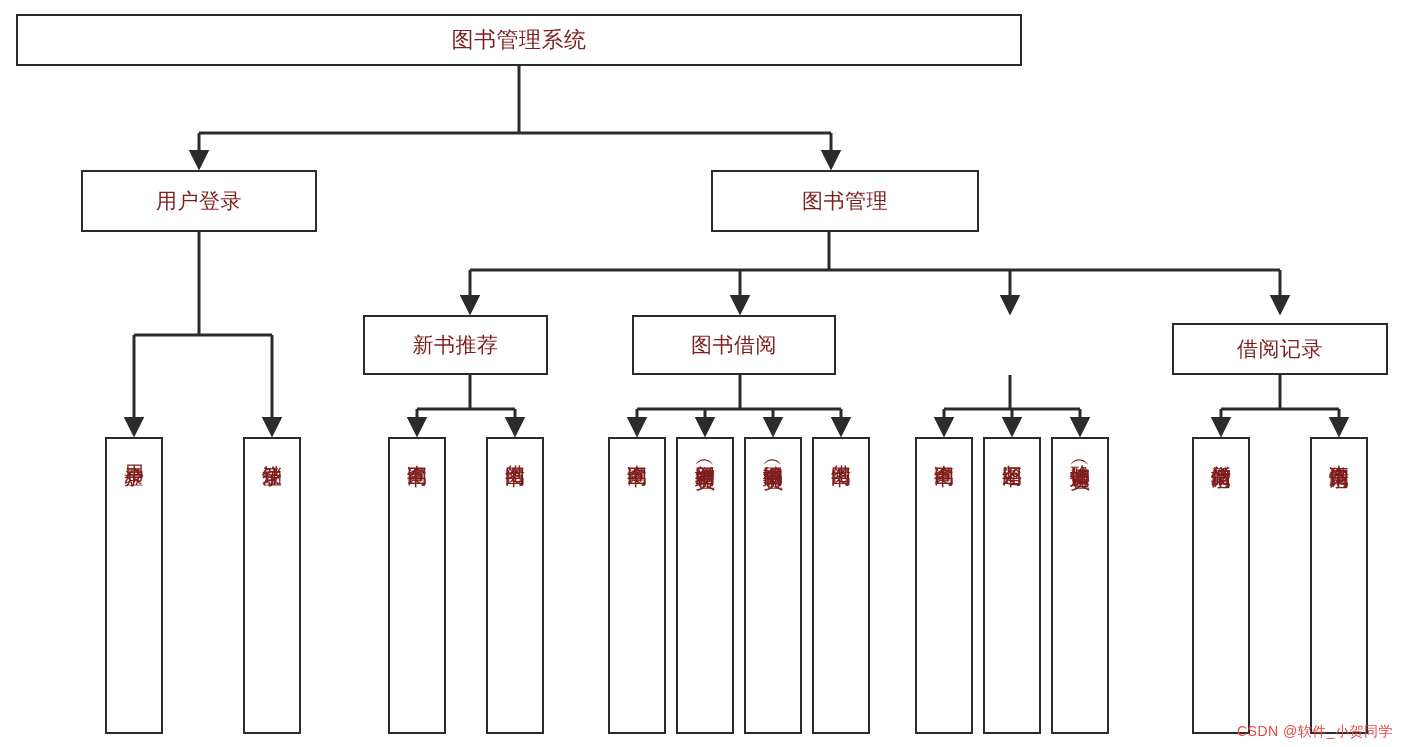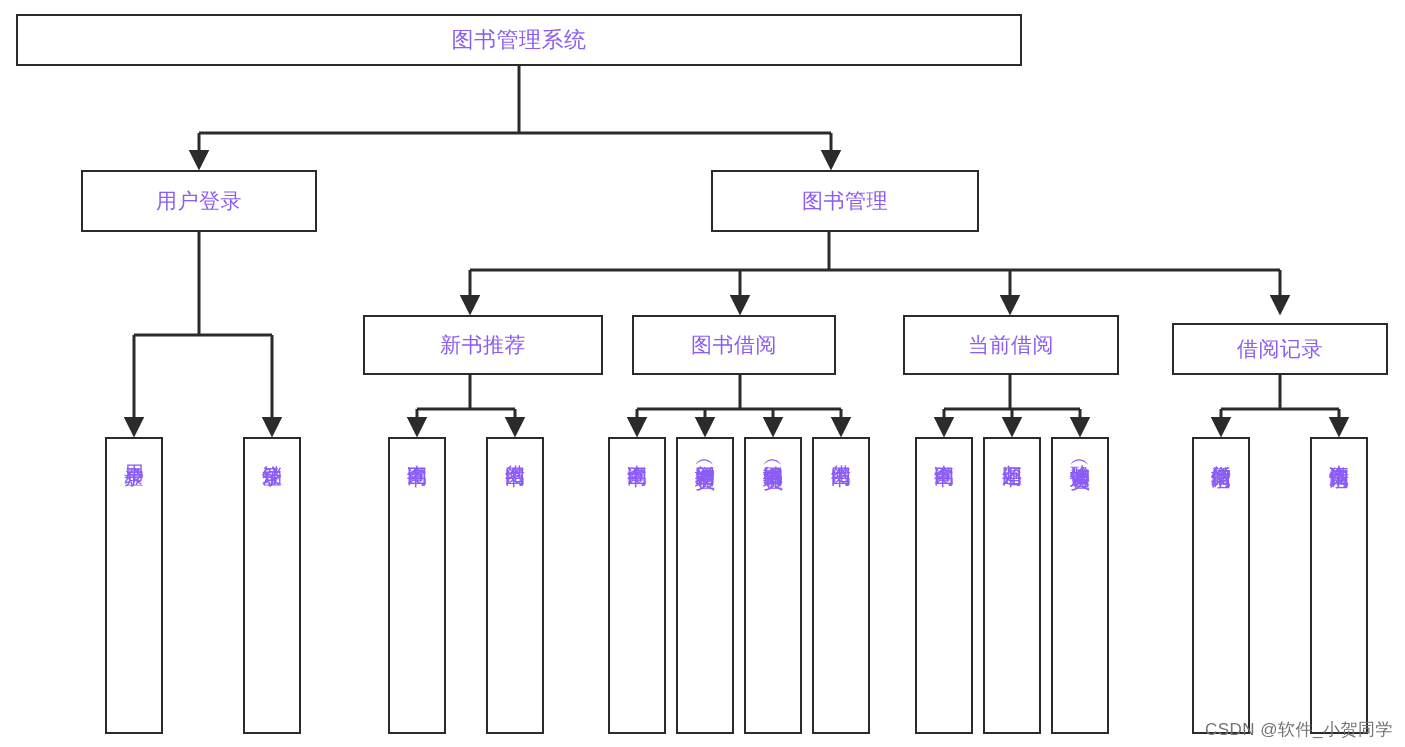--- a/index.html
+++ b/index.html
@@ -25,21 +25,21 @@
     background: #ffffff;
     border: 2px solid #2b2b2b;
     display: flex;
     align-items: center;
     justify-content: center;
     text-align: center;
   }
   .node .label {
     font-size: 21px;
     line-height: 1.15;
-    color: #8b5cf6;
+    color: #7f1d1d;
     letter-spacing: 0.5px;
     white-space: nowrap;
   }
   .node.leaf {
     align-items: flex-start;
     padding-top: 10px;
   }
   .node.leaf .label {
     writing-mode: vertical-rl;
     text-orientation: upright;
@@ -55,22 +55,22 @@
     left: 0;
     top: 0;
     width: 1405px;
     height: 747px;
     pointer-events: none;
   }
   .watermark {
     position: absolute;
     right: 12px;
     bottom: 6px;
-    font-size: 17px;
-    color: #737373;
+    font-size: 14px;
+    color: #ef4444;
     white-space: nowrap;
     letter-spacing: 0.5px;
   }
 </style>
 </head>
 <body>
 
 <div id="canvas">
 
   <svg class="links" viewBox="0 0 1405 747" xmlns="http://www.w3.org/2000/svg">
@@ -127,28 +127,25 @@
     <span class="label">图书管理系统</span>
   </div>
 
   <div class="node" style="left:81px; top:170px; width:236px; height:62px;">
     <span class="label">用户登录</span>
   </div>
   <div class="node" style="left:711px; top:170px; width:268px; height:62px;">
     <span class="label">图书管理</span>
   </div>
 
-  <div class="node" style="left:363px; top:315px; width:240px; height:60px;">
+  <div class="node" style="left:363px; top:315px; width:185px; height:60px;">
     <span class="label">新书推荐</span>
   </div>
   <div class="node" style="left:632px; top:315px; width:204px; height:60px;">
     <span class="label">图书借阅</span>
-  </div>
-  <div class="node" style="left:903px; top:315px; width:216px; height:60px;">
-    <span class="label">当前借阅</span>
   </div>
   <div class="node" style="left:1172px; top:323px; width:216px; height:52px;">
     <span class="label">借阅记录</span>
   </div>
 
   <div class="node leaf" style="left:105px; top:437px; width:58px; height:297px;">
     <span class="label">用户登录</span>
   </div>
   <div class="node leaf" style="left:243px; top:437px; width:58px; height:297px;">
     <span class="label">注销登录</span>

